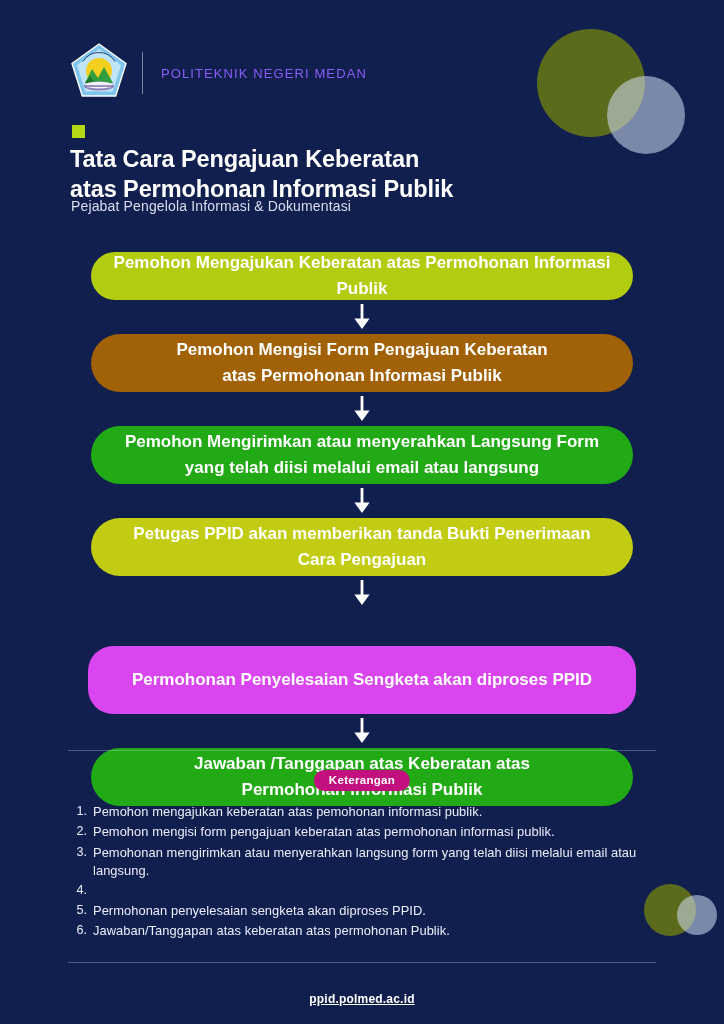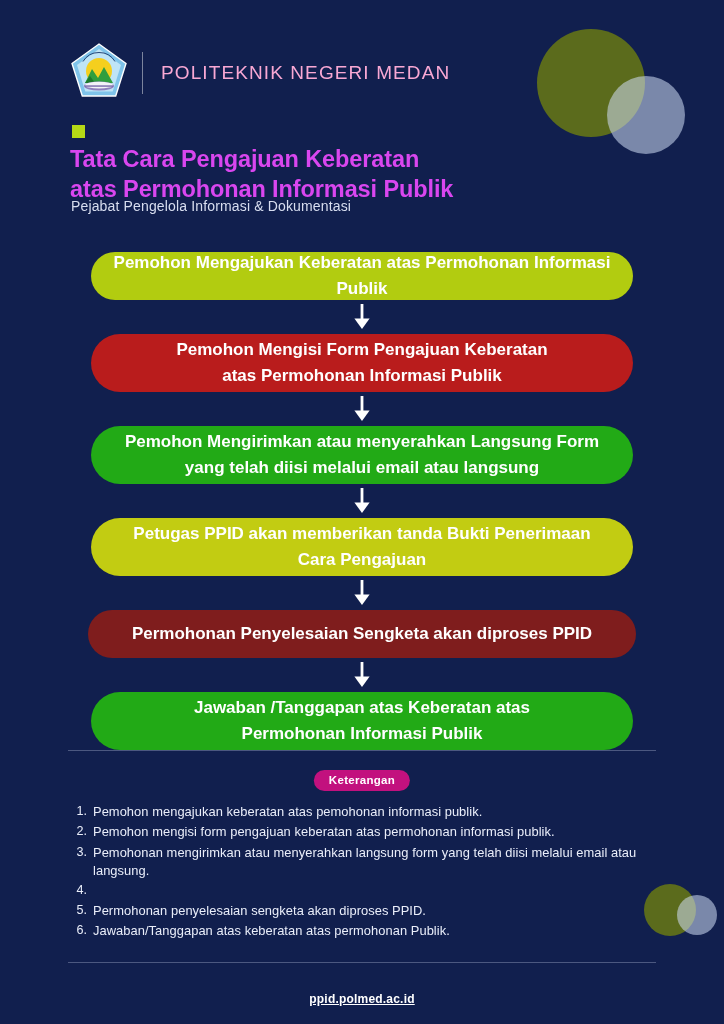--- a/index.html
+++ b/index.html
@@ -60,43 +60,43 @@
     display: flex; align-items: center; justify-content: center;
   }
   .logo-divider {
     width: 1px;
     height: 42px;
     background: rgba(255,255,255,0.45);
     margin-left: 12px;
     margin-right: 18px;
   }
   .org-name {
-    font-size: 19px;
+    font-size: 13px;
     letter-spacing: 1.1px;
-    color: #f9a8d4;
+    color: #8b5cf6;
     font-weight: 400;
     white-space: nowrap;
   }
 
   
   .accent-square {
     position: absolute;
     left: 72px; top: 125px;
     width: 13px; height: 13px;
     background: #b6d916;
   }
   .title {
     position: absolute;
     left: 70px; top: 144px;
     width: 470px;
     font-size: 23.5px;
     font-weight: 700;
     line-height: 1.28;
     letter-spacing: -0.1px;
-    color: #d946ef;
+    color: #ffffff;
   }
   .subtitle {
     position: absolute;
     left: 71px; top: 198px;
     font-size: 14px;
     font-weight: 400;
     color: #d8def0;
     letter-spacing: 0.15px;
   }
 
@@ -241,21 +241,21 @@
           </div>
         </div>
       </div>
       <div class="arrow">
         <svg width="20" height="26" viewBox="0 0 20 26">
           <rect x="8.6" y="0" width="2.8" height="17" fill="#ffffff"></rect>
           <path d="M2.4 14.5 L10 25 L17.6 14.5 Z" fill="#ffffff"></path>
         </svg>
       </div>
       <div class="flow-step">
-        <div class="flow-box" style="background: #b91c1c; width: 542px; height: 58px; border-radius: 29px;">
+        <div class="flow-box" style="background: #a16207; width: 542px; height: 58px; border-radius: 29px;">
           <div>
             <div>Pemohon Mengisi Form Pengajuan Keberatan</div>
             <div>atas Permohonan Informasi Publik</div>
           </div>
         </div>
       </div>
       <div class="arrow">
         <svg width="20" height="26" viewBox="0 0 20 26">
           <rect x="8.6" y="0" width="2.8" height="17" fill="#ffffff"></rect>
           <path d="M2.4 14.5 L10 25 L17.6 14.5 Z" fill="#ffffff"></path>
@@ -283,21 +283,21 @@
           </div>
         </div>
       </div>
       <div class="arrow">
         <svg width="20" height="26" viewBox="0 0 20 26">
           <rect x="8.6" y="0" width="2.8" height="17" fill="#ffffff"></rect>
           <path d="M2.4 14.5 L10 25 L17.6 14.5 Z" fill="#ffffff"></path>
         </svg>
       </div>
       <div class="flow-step">
-        <div class="flow-box" style="background: #7f1d1d; width: 548px; height: 48px; border-radius: 25px;">
+        <div class="flow-box" style="background: #d946ef; width: 548px; height: 68px; border-radius: 25px; margin-top: 36px;">
           <div>
             <div>Permohonan Penyelesaian Sengketa akan diproses PPID</div>
           </div>
         </div>
       </div>
       <div class="arrow">
         <svg width="20" height="26" viewBox="0 0 20 26">
           <rect x="8.6" y="0" width="2.8" height="17" fill="#ffffff"></rect>
           <path d="M2.4 14.5 L10 25 L17.6 14.5 Z" fill="#ffffff"></path>
         </svg>

